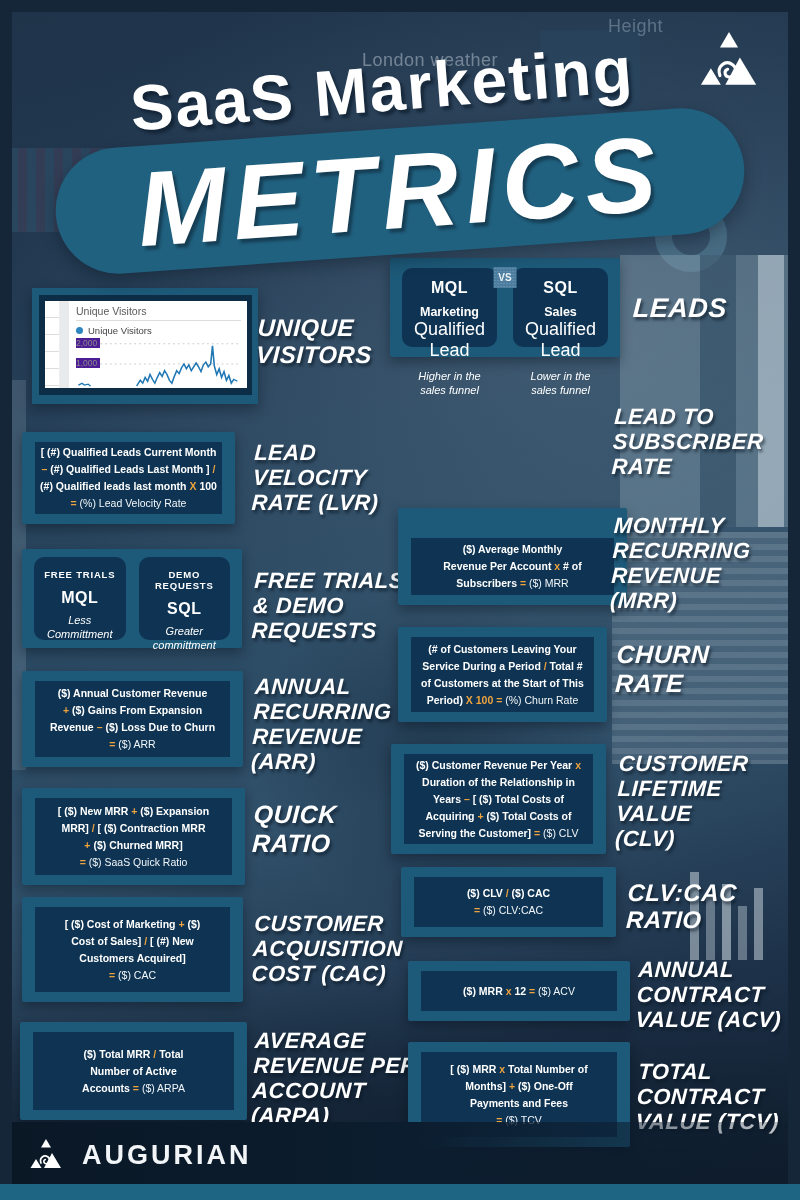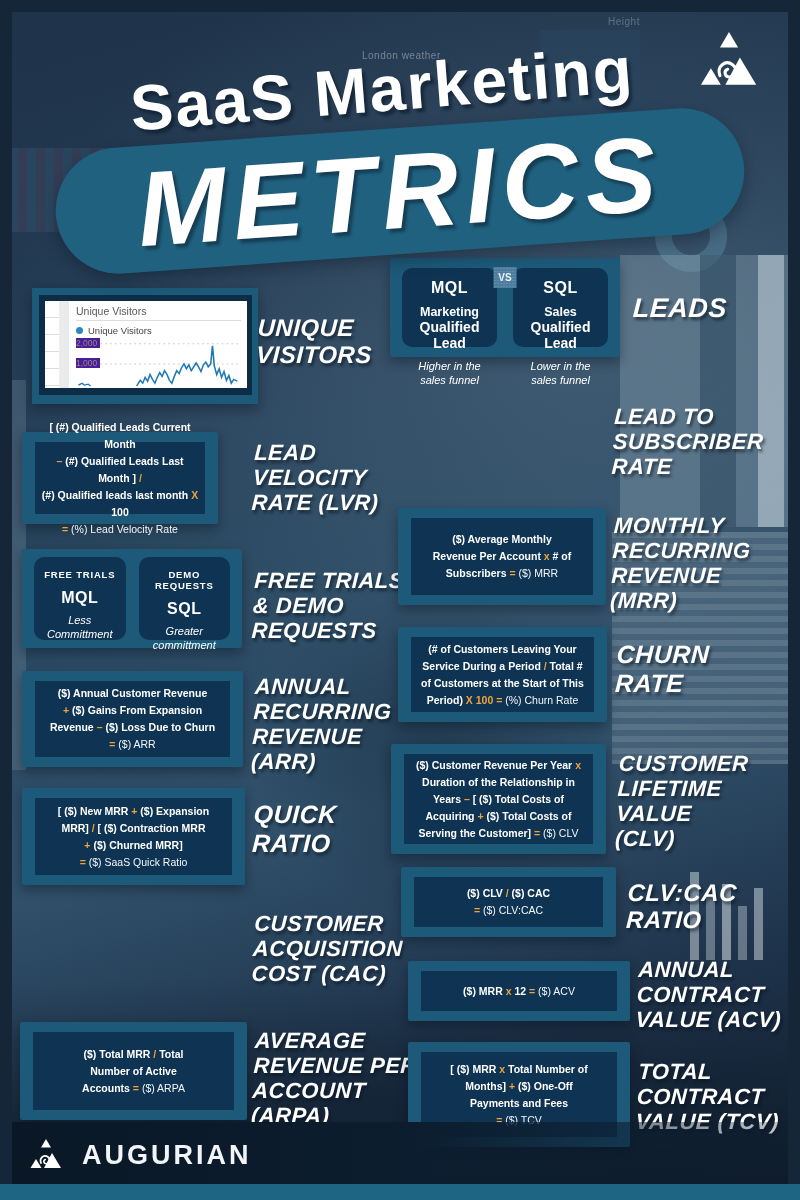--- a/index.html
+++ b/index.html
@@ -5,21 +5,21 @@
   html,body{margin:0;padding:0;background:#0c1622;}
   .poster{position:relative;width:800px;height:1200px;overflow:hidden;
     font-family:"Liberation Sans",sans-serif;color:#fff;
     background:
       radial-gradient(120% 55% at 72% 28%, rgba(125,150,170,.28), transparent 60%),
       linear-gradient(165deg,#1f3349 0%,#223a52 22%,#2b4a63 48%,#31506a 64%,#1c3047 84%,#16283c 100%);
     box-sizing:border-box;}
   .poster *{box-sizing:border-box;}
   
   .ph{position:absolute;pointer-events:none;}
-  .bg-text{position:absolute;color:#cfd9e2;opacity:.45;filter:blur(.5px);font-size:10px;letter-spacing:.5px;}
+  .bg-text{position:absolute;color:#cfd9e2;opacity:.45;filter:blur(.5px);font-size:18px;letter-spacing:.5px;}
   .frame{position:absolute;inset:0;border:12px solid #142638;pointer-events:none;z-index:40;}
   .bottom-strip{position:absolute;left:0;right:0;bottom:0;height:16px;background:#1e6584;z-index:41;}
   .footer-band{position:absolute;left:12px;right:12px;bottom:16px;height:62px;z-index:20;
     background:linear-gradient(90deg,#0a1826 0%,#0c1d2f 52%,rgba(12,29,47,.25) 100%);}
   
   .title1{position:absolute;left:72px;top:52px;width:620px;text-align:center;
     transform:rotate(-4.5deg);font-size:64px;font-weight:bold;letter-spacing:2px;z-index:10;
     text-shadow:3px 4px 3px rgba(8,20,34,.55);}
   .pill{position:absolute;left:55px;top:128px;width:690px;height:126px;border-radius:70px;
     background:#20617f;transform:rotate(-4deg);z-index:9;display:flex;align-items:center;justify-content:center;
@@ -35,21 +35,21 @@
   .seg-b{font-weight:bold;color:#fff;}
   .seg-r{font-weight:normal;color:#f2f6f9;}
   .seg-op{font-weight:bold;color:#efa33d;}
   .mlabel{position:absolute;font-weight:bold;font-style:italic;font-size:22px;line-height:1.14;
     letter-spacing:.5px;z-index:8;text-shadow:2px 3px 3px rgba(8,20,32,.6);transform:skewX(-3deg);}
   
   .cards{position:absolute;inset:10px 12px;display:flex;gap:16px;}
   .card{flex:1;background:#0f3453;border-radius:10px;padding:8px 5px;text-align:center;}
   .card .acr{font-size:16px;font-weight:bold;margin-top:3px;letter-spacing:.5px;}
   .card .tb{font-size:12.5px;font-weight:bold;margin-top:8px;}
-  .card .tr{font-size:14px;font-weight:bold;}
+  .card .tr{font-size:18px;}
   .card .note{font-size:11px;font-style:italic;margin-top:8px;line-height:1.3;white-space:pre-line;text-align:center;}
   .card .hd{font-size:9.5px;font-weight:bold;letter-spacing:.8px;margin-top:4px;}
   .vsbadge{position:absolute;left:50%;transform:translateX(-50%);top:9px;width:23px;height:21px;
     background:#4d7e9f;display:flex;align-items:center;justify-content:center;font-size:10px;font-weight:bold;
     color:#eaf2f7;z-index:3;background-image:radial-gradient(rgba(255,255,255,.22) 22%,transparent 23%);
     background-size:3px 3px;}
   
   .uv-outer{position:absolute;left:32px;top:288px;width:226px;height:116px;background:#1d5978;
     padding:7px 6px 9px 7px;z-index:8;box-shadow:0 5px 12px rgba(4,14,24,.38);}
   .uv-mat{width:100%;height:100%;background:#0d2c46;padding:6px 5px 7px 6px;display:flex;}
@@ -127,21 +127,21 @@
               <polyline fill="none" stroke="#1f78b4" stroke-width="1.3" points="2,49 5,47 7,49 10,48 12,50"></polyline>
               <polyline fill="none" stroke="#1f78b4" stroke-width="1.3" points="50,50 53,44 55,47 57,41 59,45 61,38 63,43 65,47 67,41 69,36 71,40 73,34 75,38 77,44 79,47 81,40 83,34 85,37 87,31 89,27 91,32 93,28 95,34 97,30 99,26 101,30 103,35 105,28 107,25 109,30 111,27 112.5,8 114,29 116,38 118,32 120,41 122,35 124,44 126,39 128,47 130,43 133,45"></polyline>
             </svg>
           </div>
         </div>
       </div>
     </div>
   </div>
   <div class="mlabel" style="left:257px;top:314px;font-size:24px;">UNIQUE<br>VISITORS</div>
 
-  <section class="obox" style="left:22px;top:432px;width:196px;height:92px;">
+  <section class="obox" style="left:22px;top:432px;width:213px;height:92px;">
     <div class="ibox">
         <div><span class="seg-b">[ (#) Qualified Leads Current Month</span><br><span class="seg-op">–</span><span class="seg-b"> (#) Qualified Leads Last Month ] </span><span class="seg-op">/</span><br><span class="seg-b">(#) Qualified leads last month </span><span class="seg-op">X</span><span class="seg-b"> 100</span><br><span class="seg-op">=</span><span class="seg-r"> (%) Lead Velocity Rate</span></div>
       </div>
   </section>
   <div class="mlabel" style="left:253px;top:440px;">LEAD<br>VELOCITY<br>RATE (LVR)</div>
 
   <section class="obox" style="left:22px;top:549px;width:220px;height:99px;padding:0;">
     <div class="cards" style="inset:8px 12px;gap:13px;">
       <div class="card">
         <div class="hd">FREE TRIALS</div>
@@ -166,20 +166,25 @@
   </section>
   <div class="mlabel" style="left:253px;top:674px;">ANNUAL<br>RECURRING<br>REVENUE<br>(ARR)</div>
 
   <section class="obox" style="left:22px;top:788px;width:223px;height:97px;">
     <div class="ibox">
         <div><span class="seg-b">[ ($) New MRR </span><span class="seg-op">+</span><span class="seg-b"> ($) Expansion</span><br><span class="seg-b">MRR] </span><span class="seg-op">/</span><span class="seg-b"> [ ($) Contraction MRR</span><br><span class="seg-op">+</span><span class="seg-b"> ($) Churned MRR]</span><br><span class="seg-op">=</span><span class="seg-r"> ($) SaaS Quick Ratio</span></div>
       </div>
   </section>
   <div class="mlabel" style="left:253px;top:800px;font-size:25px;">QUICK<br>RATIO</div>
 
+  <section class="obox" style="left:22px;top:897px;width:221px;height:105px;">
+    <div class="ibox">
+        <div><span class="seg-b">[ ($) Cost of Marketing </span><span class="seg-op">+</span><span class="seg-b"> ($)</span><br><span class="seg-b">Cost of Sales] </span><span class="seg-op">/</span><span class="seg-b"> [ (#) New</span><br><span class="seg-b">Customers Acquired]</span><br><span class="seg-op">=</span><span class="seg-r"> ($) CAC</span></div>
+      </div>
+  </section>
   <div class="mlabel" style="left:253px;top:911px;">CUSTOMER<br>ACQUISITION<br>COST (CAC)</div>
 
   <section class="obox" style="left:20px;top:1022px;width:227px;height:98px;">
     <div class="ibox">
         <div><span class="seg-b">($) Total MRR </span><span class="seg-op">/</span><span class="seg-b"> Total</span><br><span class="seg-b">Number of Active</span><br><span class="seg-b">Accounts </span><span class="seg-op">=</span><span class="seg-r"> ($) ARPA</span></div>
       </div>
   </section>
   <div class="mlabel" style="left:253px;top:1028px;">AVERAGE<br>REVENUE PER<br>ACCOUNT<br>(ARPA)</div>
 
   <section class="obox" style="left:390px;top:258px;width:230px;height:99px;padding:0;">
@@ -198,21 +203,21 @@
         <div class="tr">Qualified Lead</div>
         <div class="note">Lower in the
 sales funnel</div>
       </div>
     </div>
   </section>
   <div class="mlabel" style="left:633px;top:293px;font-size:27px;">LEADS</div>
 
   <div class="mlabel" style="left:613px;top:404px;">LEAD TO<br>SUBSCRIBER<br>RATE</div>
 
-  <section class="obox" style="left:398px;top:508px;width:208px;height:97px;">
+  <section class="obox" style="left:398px;top:508px;width:229px;height:97px;align-items:flex-end;">
     <div class="ibox">
         <div><span class="seg-b">($) Average Monthly</span><br><span class="seg-b">Revenue Per Account </span><span class="seg-op">x</span><span class="seg-b"> # of</span><br><span class="seg-b">Subscribers </span><span class="seg-op">=</span><span class="seg-r"> ($) MRR</span></div>
       </div>
   </section>
   <div class="mlabel" style="left:612px;top:513px;">MONTHLY<br>RECURRING<br>REVENUE<br>(MRR)</div>
 
   <section class="obox" style="left:398px;top:627px;width:209px;height:95px;">
     <div class="ibox">
         <div><span class="seg-b">(# of Customers Leaving Your</span><br><span class="seg-b">Service During a Period </span><span class="seg-op">/</span><span class="seg-b"> Total #</span><br><span class="seg-b">of Customers at the Start of This</span><br><span class="seg-b">Period) </span><span class="seg-op">X 100</span><span class="seg-b"> </span><span class="seg-op">=</span><span class="seg-r"> (%) Churn Rate</span></div>
       </div>

